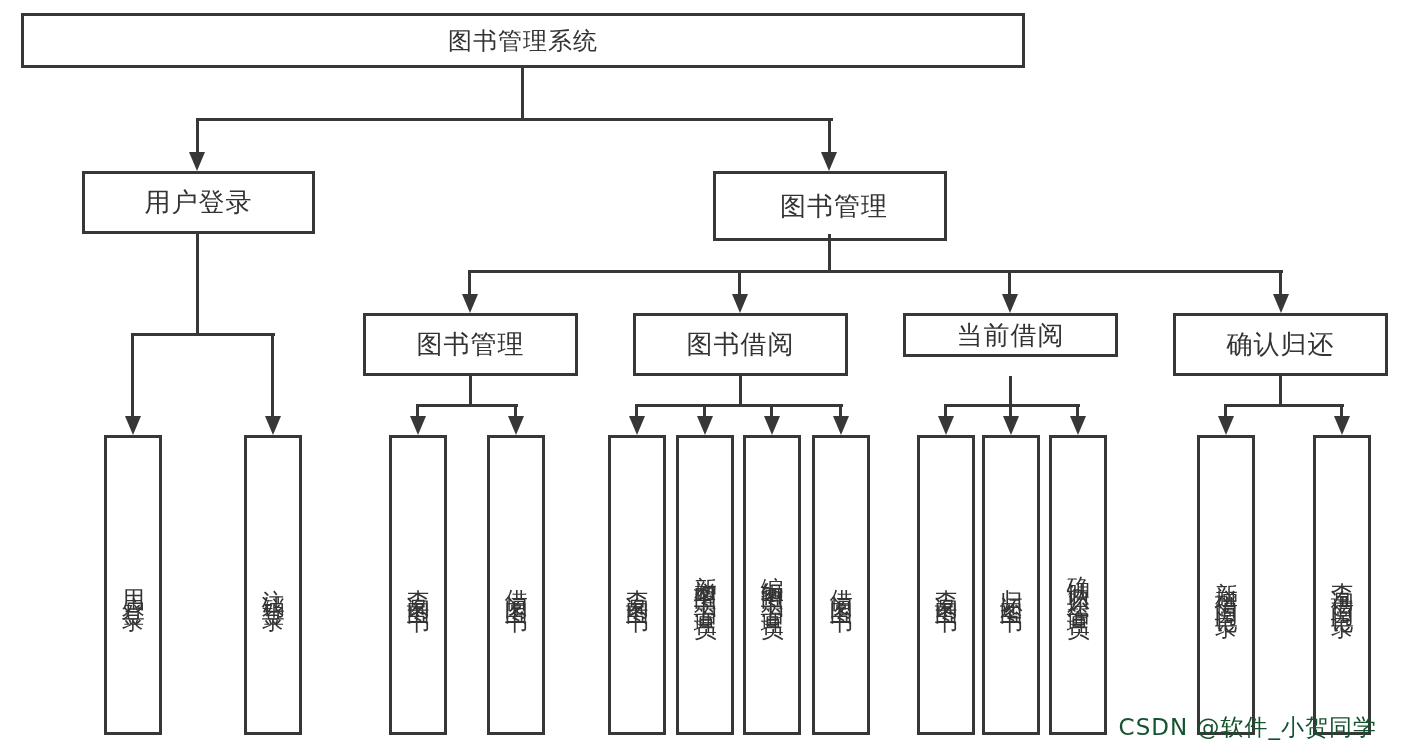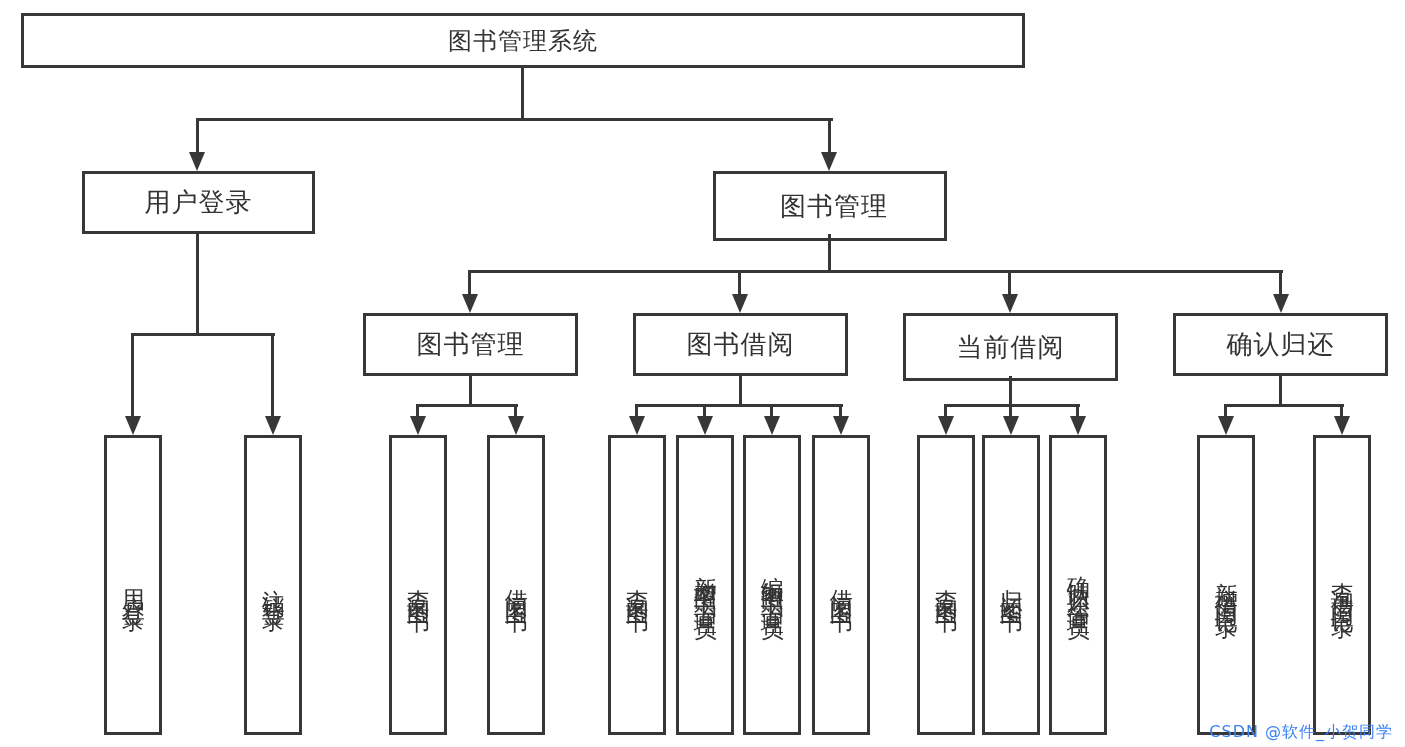--- a/index.html
+++ b/index.html
@@ -54,24 +54,24 @@
     position: absolute;
     width: 0;
     height: 0;
     border-left: 8px solid transparent;
     border-right: 8px solid transparent;
     border-top: 19px solid #373737;
   }
   
   .watermark {
     position: absolute;
-    right: 12px;
+    right: 28px;
     bottom: 4px;
-    font-size: 16px;
-    color: #3b82f6;
+    font-size: 23px;
+    color: #14532d;
     letter-spacing: 1px;
     z-index: 10;
     white-space: nowrap;
   }
 </style>
 </head>
 <body>
 
 <div class="canvas">
 
@@ -110,21 +110,21 @@
   <div class="arrow" style="left:1002px; top:294px;"></div>
   <div class="line" style="left:1279px; top:270px; width:3px; height:26px;"></div>
   <div class="arrow" style="left:1273px; top:294px;"></div>
 
   <div class="node h" style="left:363px; top:313px; width:215px; height:63px;">
     <span>图书管理</span>
   </div>
   <div class="node h" style="left:633px; top:313px; width:215px; height:63px;">
     <span>图书借阅</span>
   </div>
-  <div class="node h" style="left:903px; top:313px; width:215px; height:68px;">
+  <div class="node h" style="left:903px; top:313px; width:215px; height:44px;">
     <span>当前借阅</span>
   </div>
   <div class="node h" style="left:1173px; top:313px; width:215px; height:63px;">
     <span>确认归还</span>
   </div>
 
   <div class="line" style="left:469px; top:376px; width:3px; height:31px;"></div>
   <div class="line" style="left:416px; top:404px; width:102px; height:3px;"></div>
   <div class="line" style="left:416px; top:404px; width:3px; height:14px;"></div>
   <div class="arrow" style="left:410px; top:416px;"></div>

